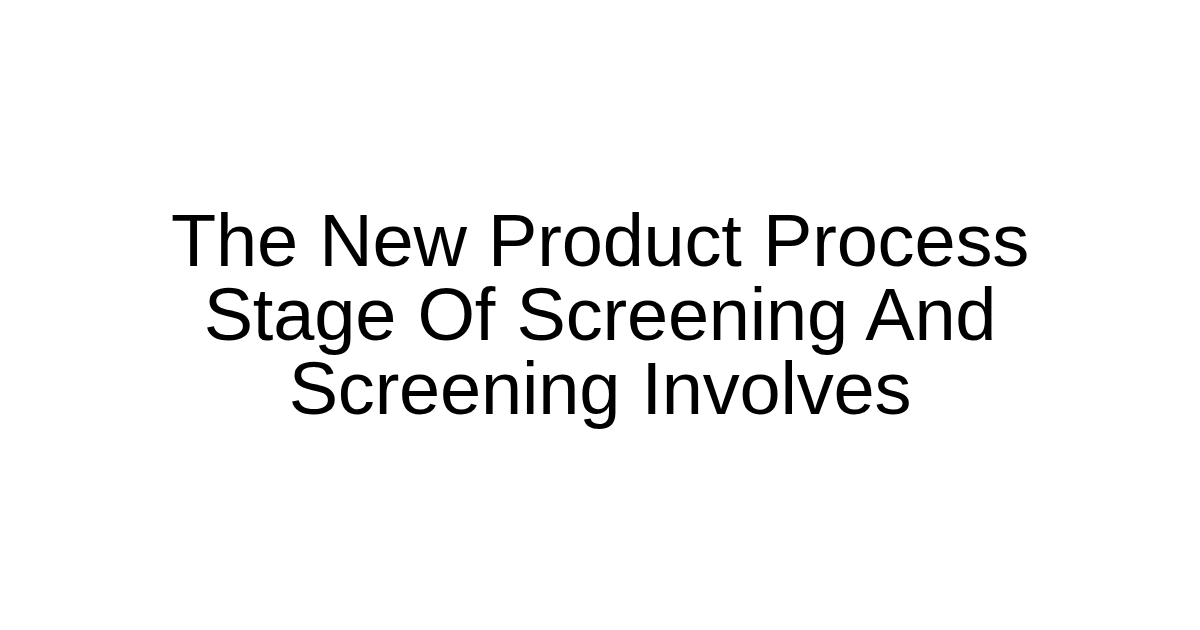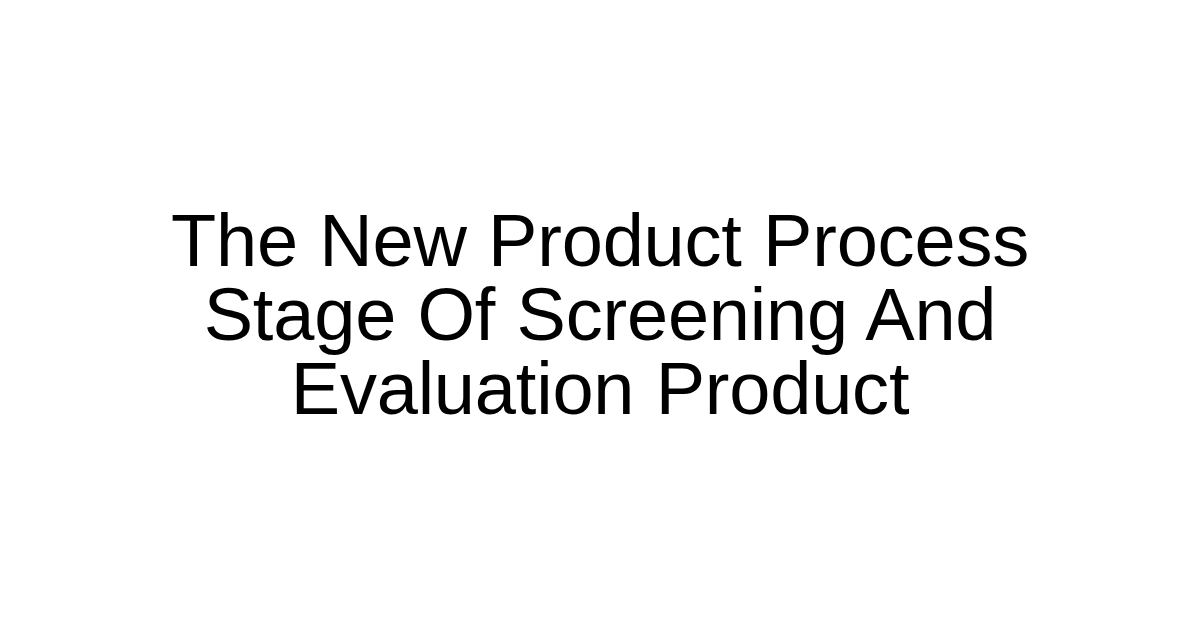--- a/index.html
+++ b/index.html
@@ -47,16 +47,16 @@
   }
 </style>
 </head>
 <body>
 
 <div class="canvas">
 
   <div class="title-block">
     <h1 class="title-text">The New Product Process
 Stage Of Screening And
-Evaluation Product</h1>
+Screening Involves</h1>
   </div>
 
 </div>
 
 </body></html>

